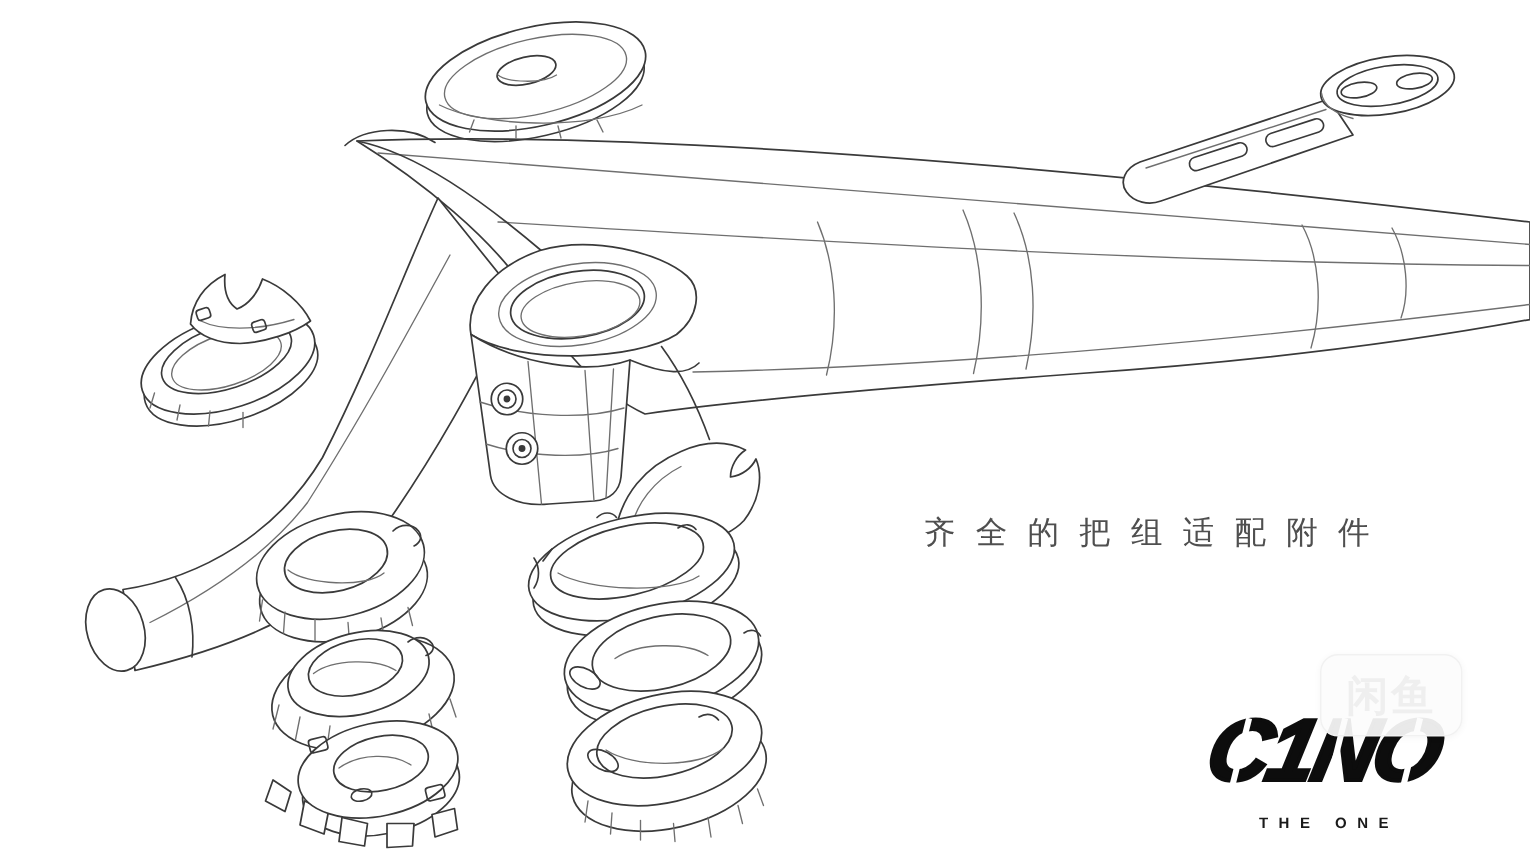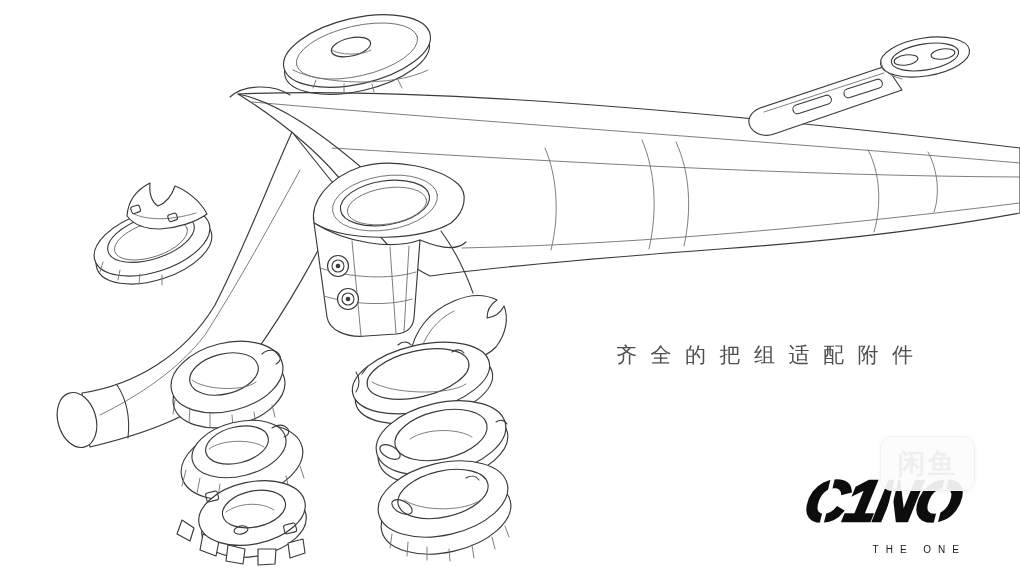--- a/index.html
+++ b/index.html
@@ -23,22 +23,22 @@
   .logo-block{position:absolute; left:800px; top:470px; width:180px; height:92px; z-index:3;}
   .logo-word{
     position:absolute; left:6px; top:2px;
     font-size:58px; line-height:58px; font-weight:bold; font-style:italic;
     letter-spacing:-2px; color:#0d0d0d; -webkit-text-stroke:2.5px #0d0d0d;
     transform:skewX(-12deg); white-space:nowrap;
   }
   .cut{position:absolute; top:8px; width:4px; height:56px; background:#ffffff; transform:rotate(14deg); z-index:4;}
   .cut1{left:24px;} .cut2{left:88px;} .cut3{left:138px;}
   .logo-sub{
-    position:absolute; left:6px; top:74px; width:160px; text-align:right;
-    font-size:10px; font-weight:normal; letter-spacing:7px; color:#1a1a1a; white-space:nowrap;
+    position:absolute; left:6px; top:74px; width:160px; text-align:center;
+    font-size:10px; font-weight:bold; letter-spacing:7px; color:#1a1a1a; white-space:nowrap;
   }
 
   .wm-badge{
     position:absolute; left:880px; top:436px; width:93px; height:53px; z-index:6;
     background:rgba(252,252,252,0.92); border:1px solid #f1f1f1; border-radius:12px;
     box-shadow:0 1px 5px rgba(0,0,0,0.045);
     display:flex; align-items:center; justify-content:center;
     font-size:28px; font-weight:bold; color:#efefef; letter-spacing:2px;
   }
   .wm-text{

